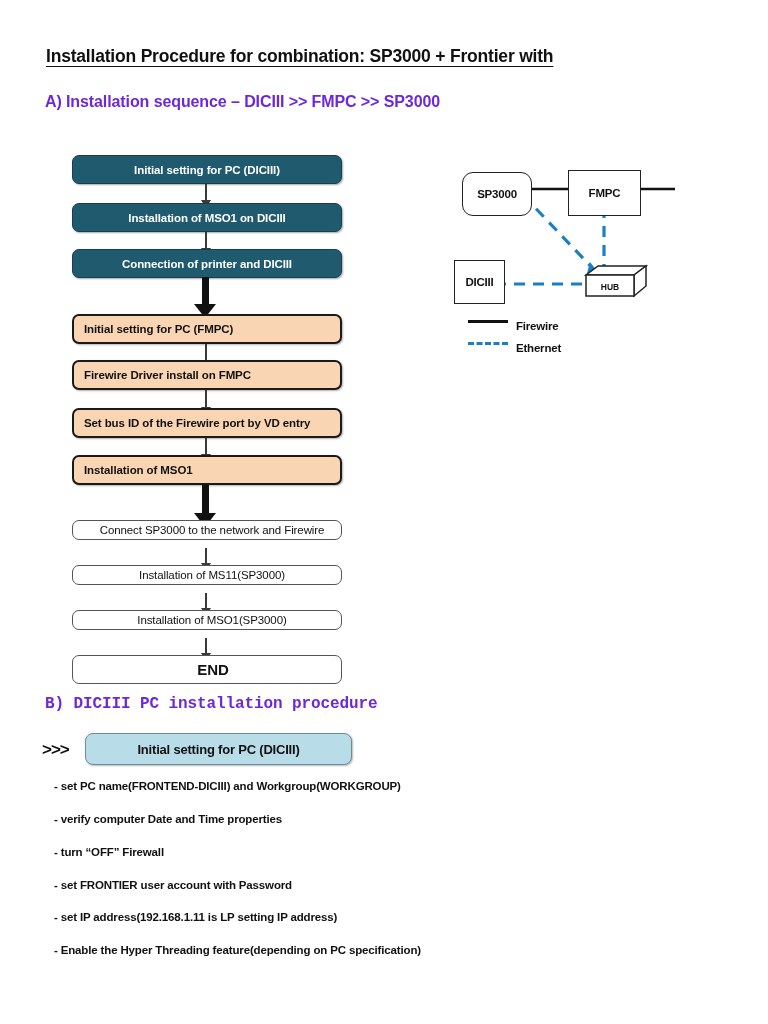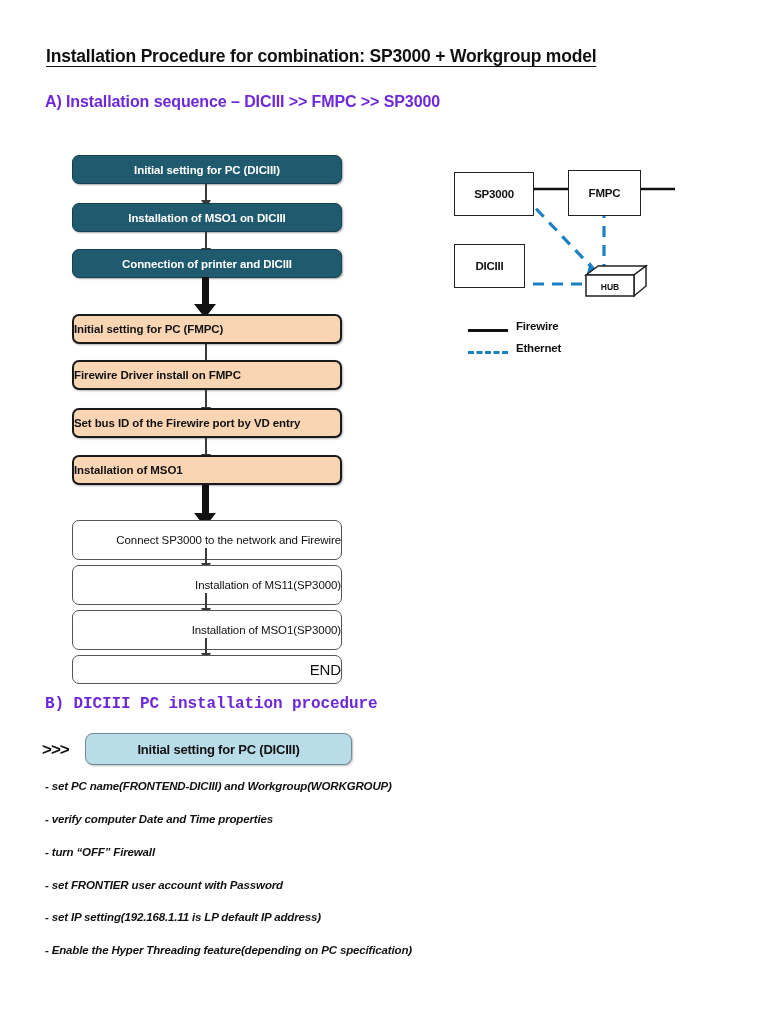--- a/index.html
+++ b/index.html
@@ -54,35 +54,36 @@
     color:#ffffff;
     justify-content:center;
     height:29px;
     box-shadow:1px 1px 2px rgba(0,0,0,.35);
   }
   .flow-box.peach{
     background:#fad5b4;
     border:2px solid #1a1a1a;
     color:#111111;
     justify-content:flex-start;
+    padding-left:10px;
     height:30px;
     box-shadow:1px 1px 2px rgba(0,0,0,.3);
   }
   .flow-box.plain{
     background:#ffffff;
     border:1px solid #555555;
     color:#111111;
-    justify-content:flex-end;
+    justify-content:center;
     padding-left:10px;
-    height:40px;
+    height:20px;
     font-weight:normal;
   }
   .flow-box.plain.center{
     padding-left:12px;
-    font-weight:normal;
+    font-weight:bold;
     font-size:15px;
     height:29px;
   }
 
   
   .conn{position:absolute;left:205px;width:2px;background:#3a3a3a;}
   .conn::after{
     content:"";position:absolute;left:-4px;bottom:-7px;
     border-left:5px solid transparent;
     border-right:5px solid transparent;
@@ -114,21 +115,21 @@
   #net-svg{position:absolute;left:0;top:0;width:328px;height:225px;}
   
   #hub-block{position:absolute;left:146px;top:124px;width:58px;height:28px;}
   #hub-label{
     position:absolute;left:0;top:8px;width:48px;
     text-align:center;
     font-size:8.5px;font-weight:bold;letter-spacing:0px;
     color:#111;
   }
   
-  .legend-row{position:absolute;display:flex;align-items:flex-end;}
+  .legend-row{position:absolute;display:flex;align-items:flex-start;}
   .legend-label{font-size:11.5px;font-weight:bold;color:#111;letter-spacing:-0.2px;}
   .swatch-solid{width:40px;height:3px;background:#111111;margin-right:8px;}
   .swatch-dash{
     width:40px;height:0;margin-right:8px;
     border-top:3px dashed #1b7fc4;
   }
 
   
   #marker-arrows{
     position:absolute;left:42px;top:740px;
@@ -140,31 +141,31 @@
     box-sizing:border-box;
     background:#b8dce8;
     border:1.5px solid #6f8b96;
     border-radius:8px;
     display:flex;align-items:center;justify-content:center;
     font-size:13px;font-weight:bold;color:#111;
     letter-spacing:-0.2px;white-space:nowrap;
     box-shadow:1px 1px 2px rgba(0,0,0,.28);
   }
   .bullet{
-    position:absolute;left:45px;
+    position:absolute;left:54px;
     font-size:11.5px;font-weight:bold;
-    color:#111;letter-spacing:-0.15px;white-space:nowrap;font-style:italic;
+    color:#111;letter-spacing:-0.15px;white-space:nowrap;
   }
 </style>
 </head>
 <body>
 
 <div class="page">
 
-  <div id="doc-title">Installation Procedure for combination: SP3000 + Workgroup model</div>
+  <div id="doc-title">Installation Procedure for combination: SP3000 + Frontier with</div>
 
   <div id="section-a-heading" class="section-heading">A) Installation sequence – DICIII &gt;&gt; FMPC &gt;&gt; SP3000</div>
 
   <div id="flowchart">
 
     <div class="flow-box teal" style="top:155px">
         <span>Initial setting for PC (DICIII)</span>
       </div>
     <div class="conn" style="top:184px;height:17px"></div>
 
@@ -234,27 +235,27 @@
 
       <path d="M 150 112 L 162 128 L 146 127 Z" fill="#1b7fc4"></path>
 
       <g>
         <polygon points="146,125 158,116 206,116 194,125" fill="#ffffff" stroke="#222222" stroke-width="1.5"></polygon>
         <polygon points="194,125 206,116 206,136 194,146" fill="#ffffff" stroke="#222222" stroke-width="1.5"></polygon>
         <rect x="146" y="125" width="48" height="21" fill="#ffffff" stroke="#222222" stroke-width="1.5"></rect>
       </g>
     </svg>
 
-    <div class="net-box" style="left:14px;top:22px;width:80px;height:44px;">
+    <div class="net-box" style="left:22px;top:22px;width:70px;height:44px;border-radius:11px;">
       <span>SP3000</span>
     </div>
     <div class="net-box" style="left:128px;top:20px;width:73px;height:46px;align-items:center;">
       <span>FMPC</span>
     </div>
-    <div class="net-box" style="left:14px;top:94px;width:71px;height:44px;">
+    <div class="net-box" style="left:14px;top:110px;width:51px;height:44px;">
       <span>DICIII</span>
     </div>
 
     <div id="hub-block">
       <div id="hub-label">HUB</div>
     </div>
 
     <div class="legend-row" style="left:28px;top:170px;">
       <span class="swatch-solid"></span>
       <span class="legend-label">Firewire</span>
@@ -270,16 +271,16 @@
   <div id="marker-arrows">&gt;&gt;&gt;</div>
 
   <div id="step-box">
     <span>Initial setting for PC (DICIII)</span>
   </div>
 
   <div class="bullet" style="top:780px">- set PC name(FRONTEND-DICIII) and Workgroup(WORKGROUP)</div>
   <div class="bullet" style="top:813px">- verify computer Date and Time properties</div>
   <div class="bullet" style="top:846px">- turn “OFF” Firewall</div>
   <div class="bullet" style="top:879px">- set FRONTIER user account with Password</div>
-  <div class="bullet" style="top:911px">- set IP setting(192.168.1.11 is LP default IP address)</div>
+  <div class="bullet" style="top:911px">- set IP address(192.168.1.11 is LP setting IP address)</div>
   <div class="bullet" style="top:944px">- Enable the Hyper Threading feature(depending on PC specification)</div>
 
 </div>
 
 </body></html>

